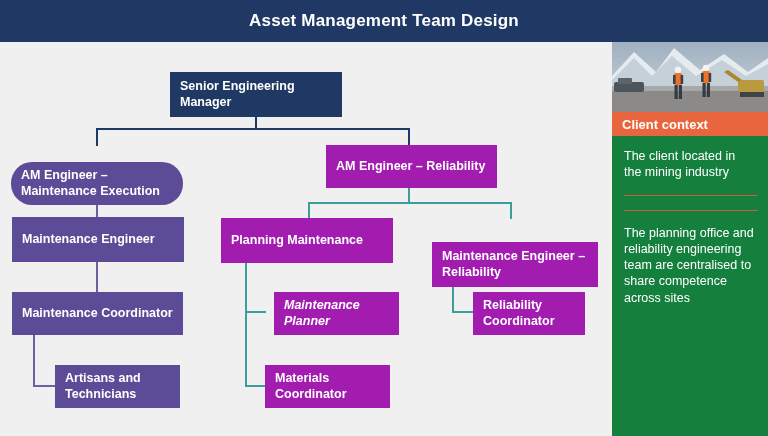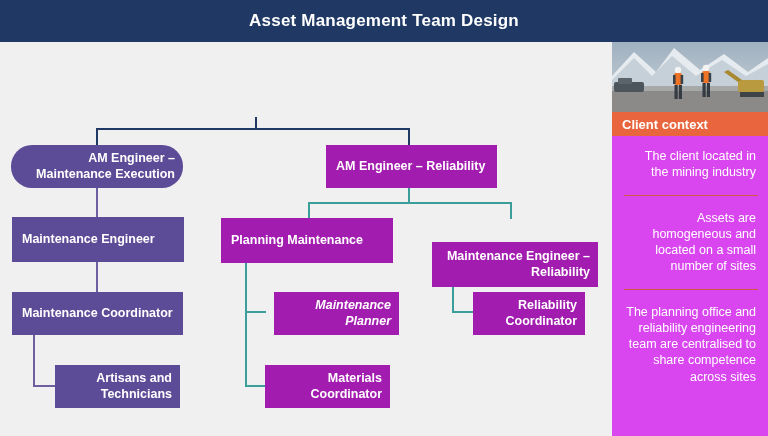--- a/index.html
+++ b/index.html
@@ -2,21 +2,21 @@
 <html><head>
 <meta charset="utf-8">
 <style>
   * { box-sizing: border-box; margin: 0; padding: 0; }
   html, body {
     width: 768px; height: 436px;
     font-family: "Liberation Sans", sans-serif;
     background: #f0f0f1;
     overflow: hidden;
   }
-  #stage { position: relative; width: 768px; height: 316px; background:#f0f0f1;text-align:right; }
+  #stage { position: relative; width: 768px; height: 316px; background:#f0f0f1; }
 
   
   .header {
     position: absolute; left:0; top:0; width:768px; height:42px;
     background:#1f3864; display:flex; align-items:center; justify-content:center;
   }
   .header h1 { color:#ffffff; font-size:17px; font-weight:bold; letter-spacing:0.2px; }
 
   
   .node {
@@ -30,21 +30,21 @@
 
   
   .line { position:absolute; }
   .ln-navy   { background:#1f3864; }
   .ln-purple { background:#6e5fa0; }
   .ln-teal   { background:#3b9e9b; }
 
   
   .sidebar {
     position:absolute; left:612px; top:42px; width:156px; height:394px;
-    background:#d946ef;
+    background:#15803d;
   }
   .photo { position:absolute; left:0; top:0; width:156px; height:70px; display:block; }
   .context-band {
     position:absolute; left:0; top:70px; width:156px; height:24px;
     background:#e8653d; display:flex; align-items:center; padding-left:10px;
   }
   .context-band span { color:#ffffff; font-weight:bold; font-size:13px; }
   .sb-body { position:absolute; left:0; top:94px; width:156px; }
   .sb-text {
     color:#ffffff; font-size:12.5px; line-height:1.3;
@@ -77,21 +77,24 @@
   <div class="line ln-teal" style="left:408px; top:188px; width:2px; height:15px;"></div>
   <div class="line ln-teal" style="left:308px; top:202px; width:204px; height:2px;"></div>
   <div class="line ln-teal" style="left:308px; top:202px; width:2px; height:17px;"></div>
   <div class="line ln-teal" style="left:510px; top:202px; width:2px; height:17px;"></div>
   <div class="line ln-teal" style="left:245px; top:263px; width:2px; height:124px;"></div>
   <div class="line ln-teal" style="left:245px; top:311px; width:21px; height:2px;"></div>
   <div class="line ln-teal" style="left:245px; top:385px; width:21px; height:2px;"></div>
   <div class="line ln-teal" style="left:452px; top:263px; width:2px; height:50px;"></div>
   <div class="line ln-teal" style="left:452px; top:311px; width:22px; height:2px;"></div>
 
-  <div class="node purple" style="left:11px;  top:145px; width:172px; height:43px;border-radius:21px;">
+  <div class="node navy" style="left:170px; top:72px;  width:172px; height:45px;">
+      <span>Senior Engineering Manager</span>
+    </div>
+  <div class="node purple" style="left:11px;  top:162px; width:172px; height:43px;border-radius:21px;">
       <span>AM Engineer – Maintenance Execution</span>
     </div>
   <div class="node purple" style="left:12px;  top:217px; width:172px; height:45px;">
       <span>Maintenance Engineer</span>
     </div>
   <div class="node purple" style="left:12px;  top:292px; width:171px; height:43px;">
       <span>Maintenance Coordinator</span>
     </div>
   <div class="node purple" style="left:55px;  top:365px; width:125px; height:43px;">
       <span>Artisans and Technicians</span>
@@ -158,19 +161,18 @@
       </g>
     </svg>
 
     <div class="context-band">
       <span>Client context</span>
     </div>
 
     <div class="sb-body">
       <p class="sb-text">The client located in the mining industry</p>
       <hr class="sb-divider">
-      <p class="sb-text">Assets are homogeneous and located on a small number of sites</p>
       <hr class="sb-divider">
       <p class="sb-text">The planning office and reliability engineering team are centralised to share competence across sites</p>
     </div>
   </div>
 
 </div>
 
 </body></html>

